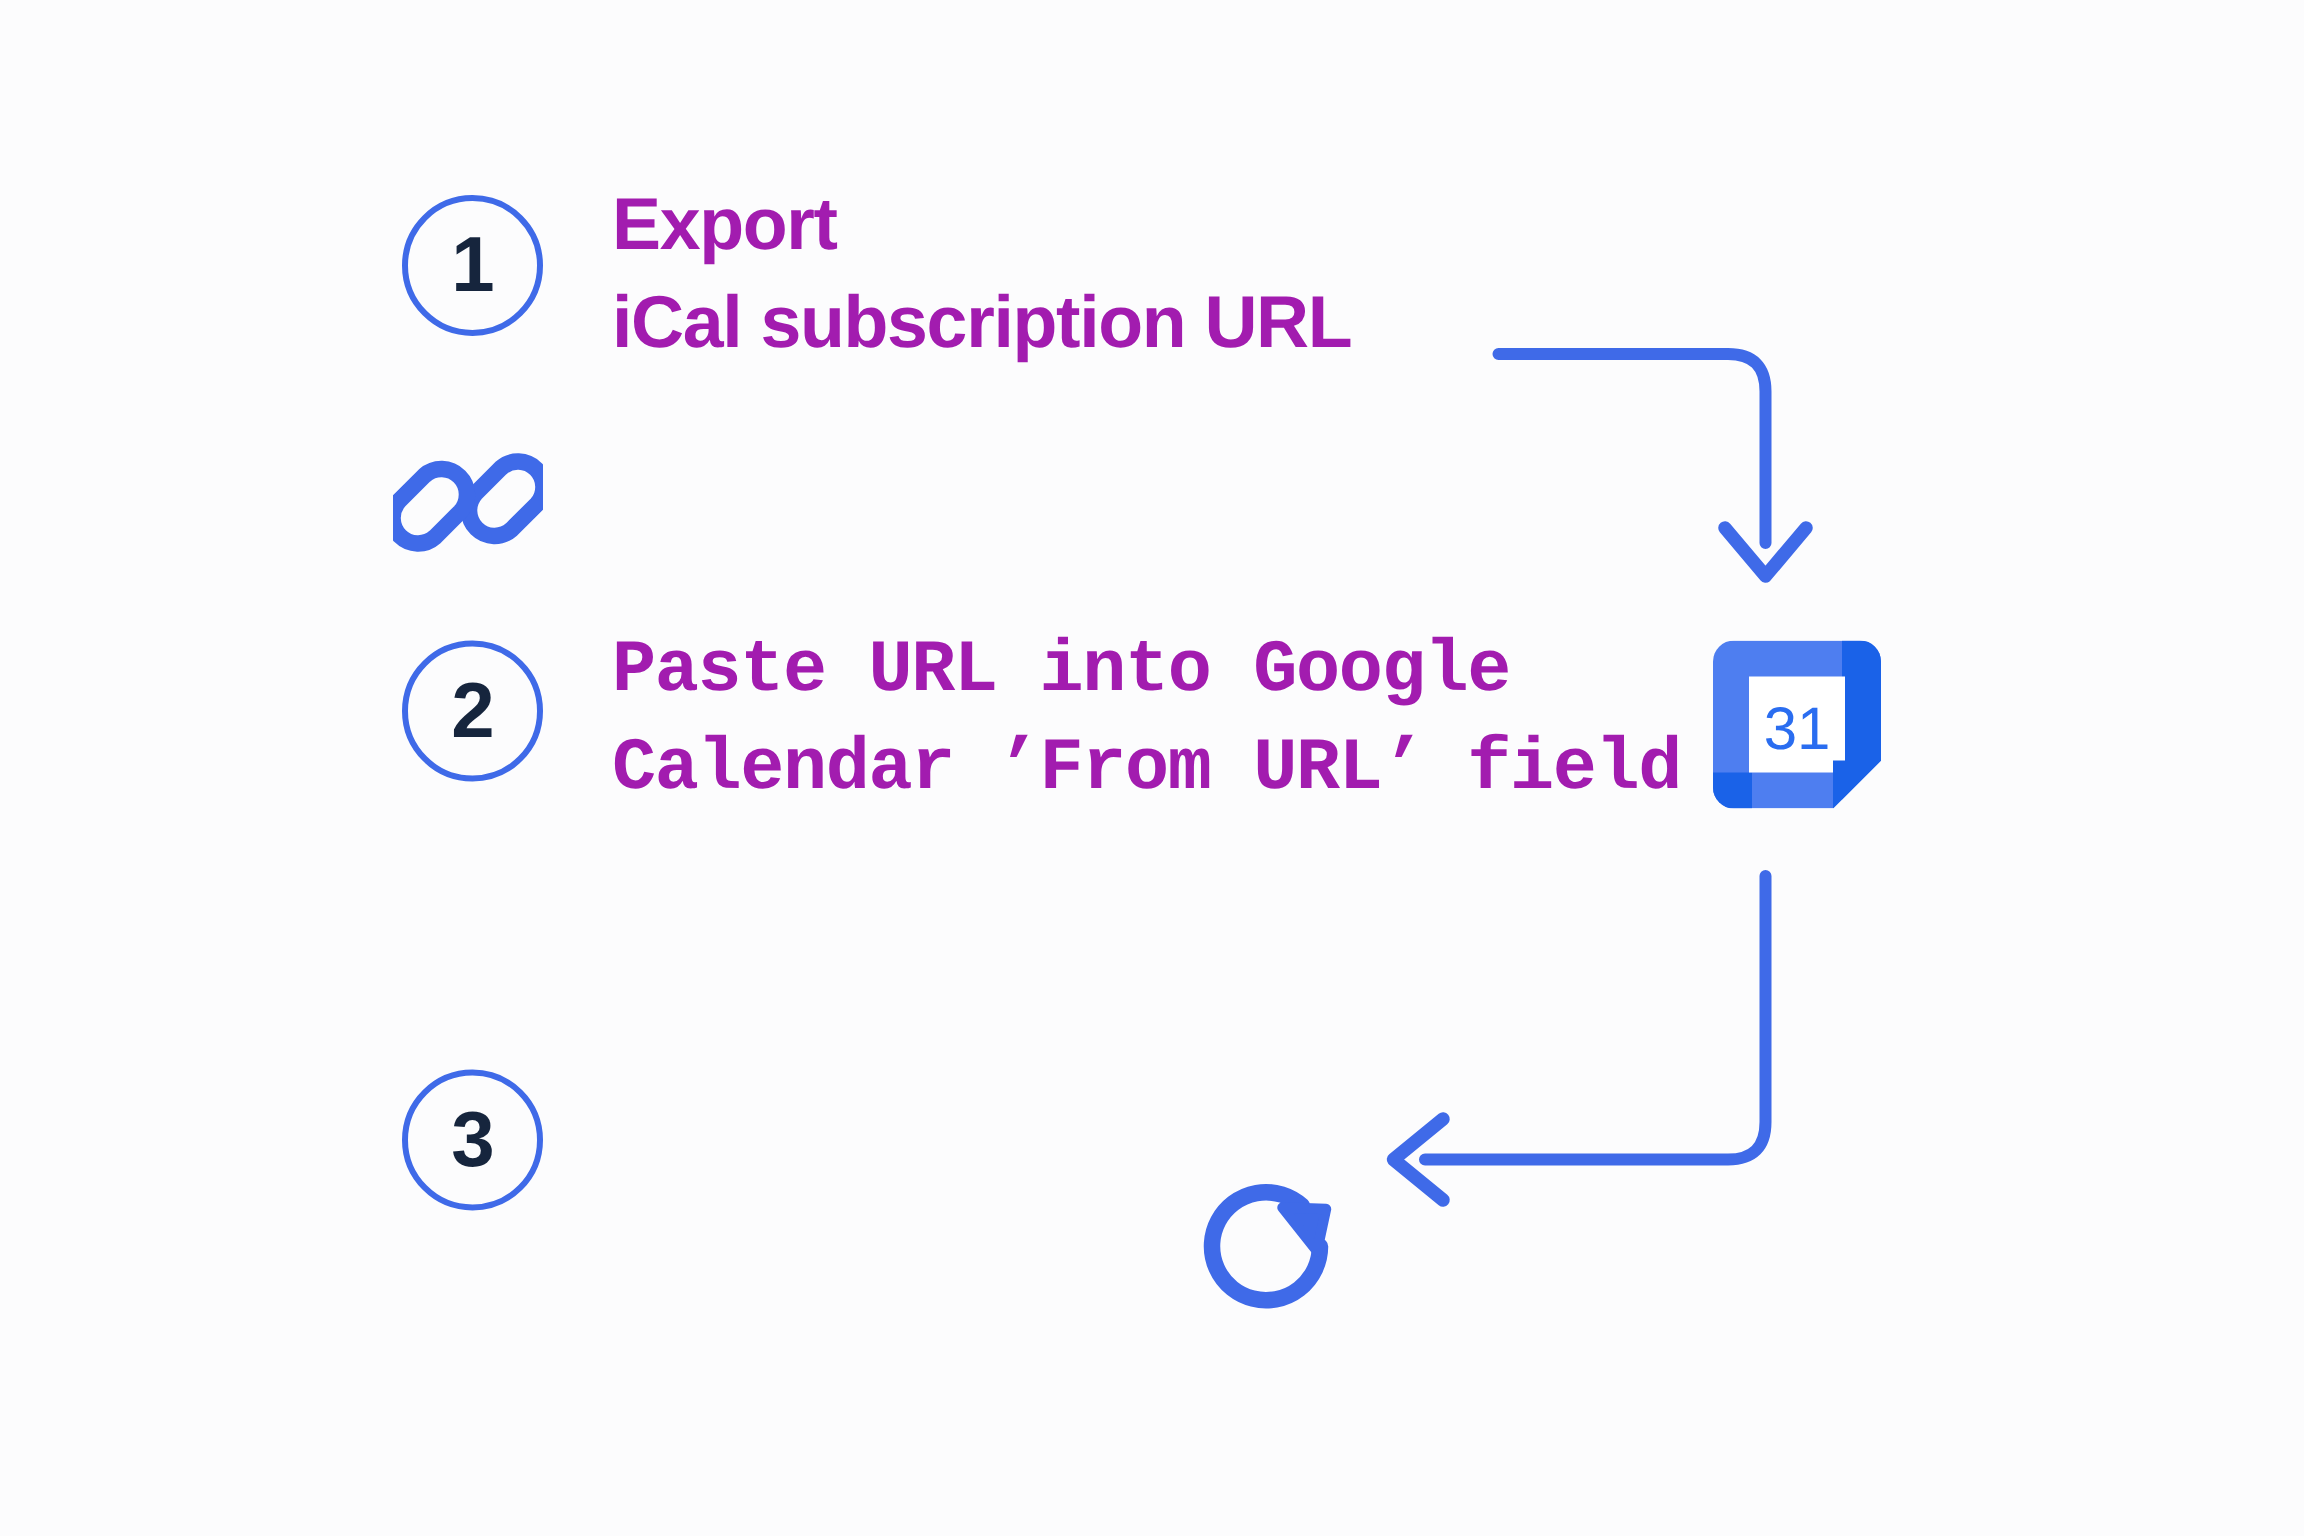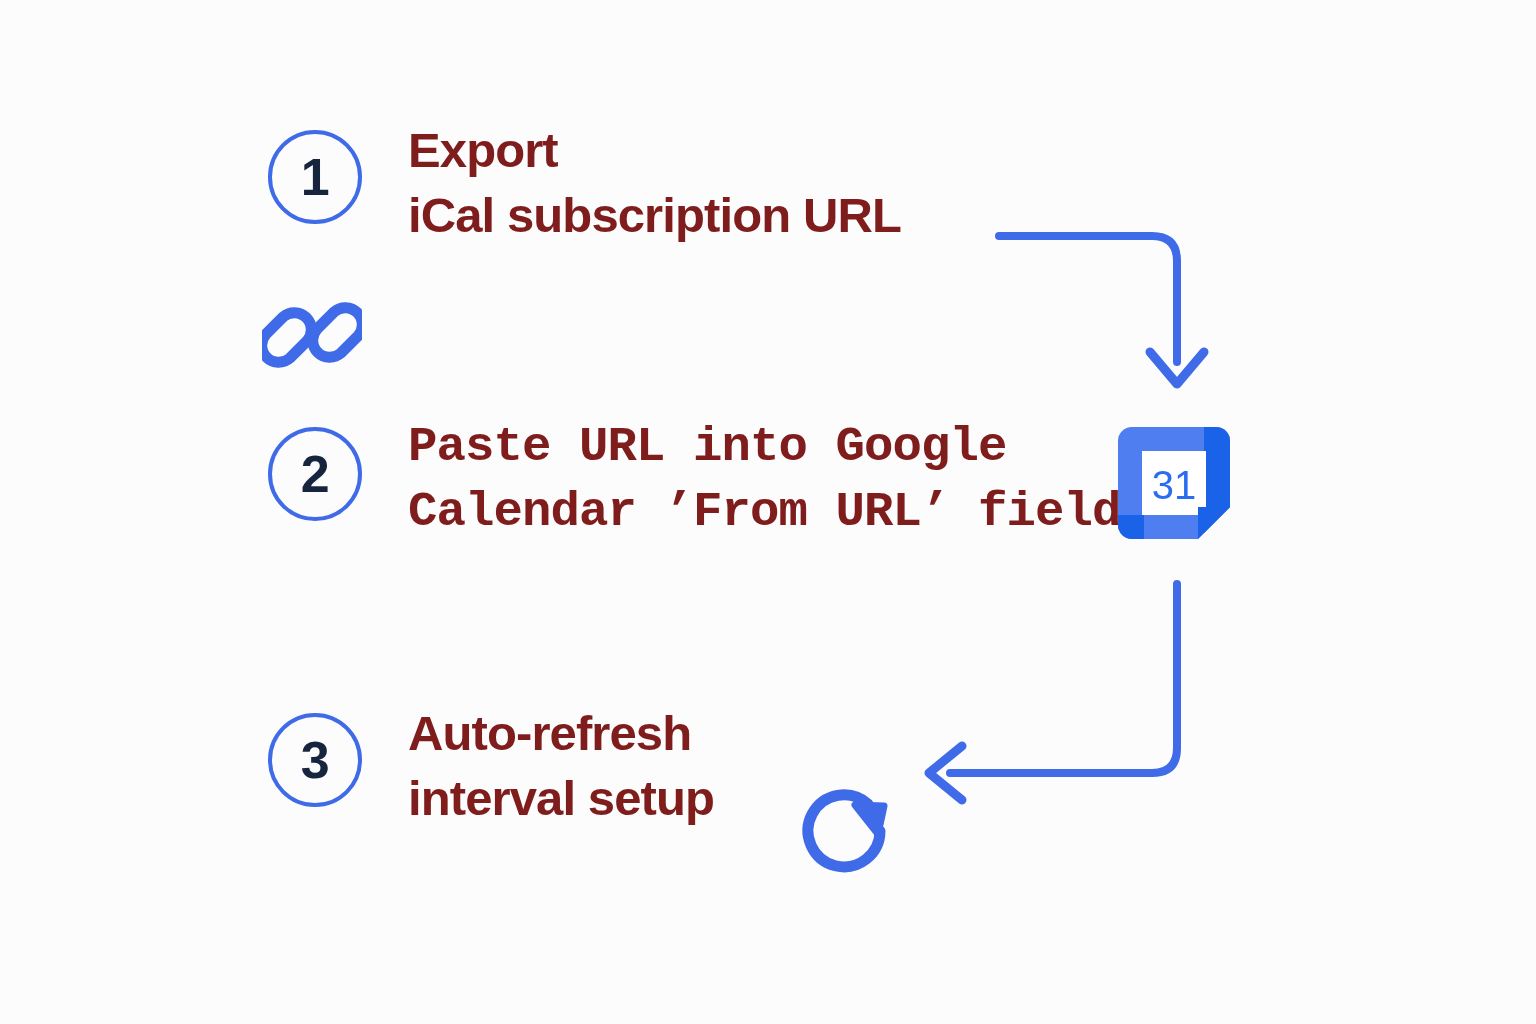--- a/index.html
+++ b/index.html
@@ -61,21 +61,21 @@
     color: #16253d;
     line-height: 1;
     letter-spacing: -0.5px;
   }
 
   .step-text {
     margin-left: 46px;
     font-family: "Liberation Sans", sans-serif;
     font-size: 49px;
     font-weight: 700;
-    color: #7f1d1d;
+    color: #a21caf;
     line-height: 1.33;
     letter-spacing: -0.9px;
     white-space: pre-line;
   }
 
   
   #step-1 { left: 268px; top: 130px; }
   #step-2 { left: 268px; top: 427px; }
   #step-3 { left: 268px; top: 713px; }
 
@@ -83,21 +83,21 @@
   #step-1 .step-text { margin-top: -12px; }
   #step-2 .step-text { margin-top: -12px; font-family: Liberation Mono, monospace; }
   #step-3 .step-text { margin-top: -12px; }
 
   
   .float-icon {
     position: absolute;
     line-height: 0;
   }
   #link-icon-wrap   { left: 262px; top: 285px;  width: 100px; height: 100px; }
-  #calendar-icon-wrap { left: 1118px; top: 427px; width: 112px; height: 80px; }
+  #calendar-icon-wrap { left: 1142px; top: 427px; width: 112px; height: 80px; }
   #refresh-icon-wrap  { left: 794px;  top: 782px; width: 104px; height: 104px; }
 </style>
 </head>
 <body>
 
 <div id="canvas">
 
   <svg id="arrows" viewBox="0 0 1536 1024" width="1536" height="1024">
 
     <g>
@@ -159,22 +159,20 @@
       <path d="M 112 80 L 80 112 L 80 80 Z" fill="#1a62e8"></path>
 
       <text x="56" y="72" text-anchor="middle" font-family="Liberation Sans, sans-serif" font-size="40" font-weight="400" fill="#2a6df0">31</text>
     </svg>
   </div>
 
   <div class="step" id="step-3">
     <div class="step-badge">
       <span class="step-badge-num">3</span>
     </div>
-    <div class="step-text">Auto-refresh
-interval setup</div>
   </div>
 
   <div class="float-icon" id="refresh-icon-wrap">
     <svg width="104" height="104" viewBox="0 0 104 104">
 
       <path d="M 74 22 A 36 36 0 1 0 86 49" fill="none" stroke="#3f6ae8" stroke-width="11" stroke-linecap="round"></path>
 
       <path d="M 61 23 L 90 24 L 84 52 Z" fill="#3f6ae8" stroke="#3f6ae8" stroke-width="7" stroke-linejoin="round"></path>
     </svg>
   </div>

